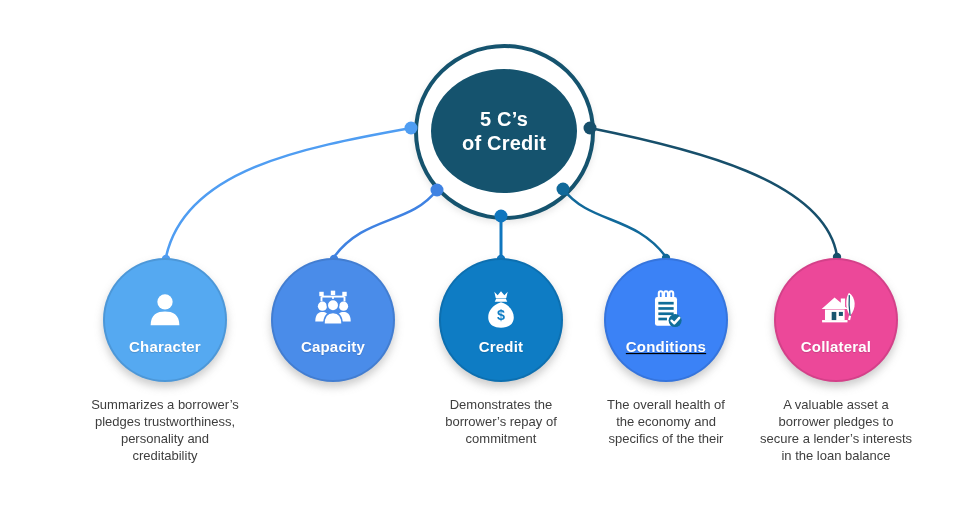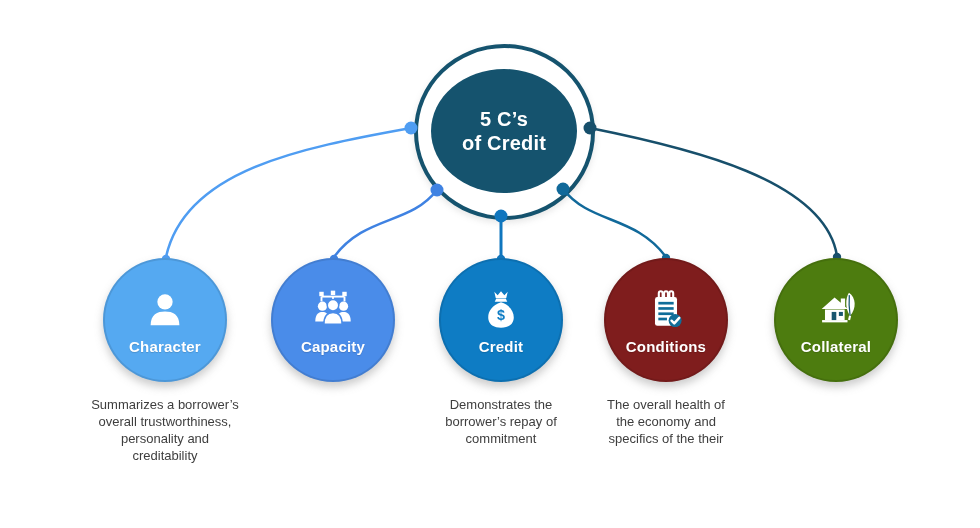--- a/index.html
+++ b/index.html
@@ -74,21 +74,21 @@
 
   <div class="node" style="left:70px;">
     <div class="circle" style="background-color: rgb(85, 169, 241); text-align: right;">
       <svg class="icon" width="46" height="46" viewBox="0 0 48 48" fill="#ffffff">
         <circle cx="24" cy="15.5" r="8"></circle>
         <path d="M9 40 C9 28.5 16 25.5 24 25.5 C32 25.5 39 28.5 39 40 Z"></path>
       </svg>
       <div class="node-label">Character</div>
     </div>
     <div class="desc">Summarizes a borrower’s
-overall trustworthiness,
+pledges trustworthiness,
 personality and
 creditability</div>
   </div>
 
   <div class="node" style="left:238px;">
     <div class="circle" style="background-color: rgb(74, 140, 233);">
       <svg class="icon" width="46" height="46" viewBox="0 0 48 48" fill="#ffffff">
         <g stroke="#ffffff" stroke-width="2" fill="none">
           <path d="M12 10 H36"></path>
             <path d="M12 10 V15"></path>
@@ -120,21 +120,21 @@
         <text x="24" y="34.5" font-size="15" font-weight="bold" text-anchor="middle" fill="#0E7CC4" font-family="'Liberation Sans',sans-serif">$</text>
       </svg>
       <div class="node-label">Credit</div>
     </div>
     <div class="desc">Demonstrates the
 borrower’s repay of
 commitment</div>
   </div>
 
   <div class="node" style="left:571px;">
-    <div class="circle" style="background-color: #7f1d1d;">
+    <div class="circle" style="background-color: #3b82f6; text-decoration: underline;">
       <svg class="icon" width="46" height="46" viewBox="0 0 48 48" fill="#ffffff">
         <g fill="none" stroke="#ffffff" stroke-width="2.2">
           <rect x="16.5" y="4.5" width="4" height="8" rx="2"></rect>
           <rect x="22" y="4.5" width="4" height="8" rx="2"></rect>
           <rect x="27.5" y="4.5" width="4" height="8" rx="2"></rect>
         </g>
         <rect x="12.5" y="10.5" width="23" height="30" rx="2.5"></rect>
         <g fill="#106D99">
           <rect x="16" y="15.5" width="16" height="2.8"></rect>
           <rect x="16" y="21" width="16" height="2.8"></rect>
@@ -145,28 +145,32 @@
         <path d="M29.8 35.2 L32.6 38 L37.8 32.2" stroke="#ffffff" stroke-width="2.6" fill="none" stroke-linecap="round" stroke-linejoin="round"></path>
       </svg>
       <div class="node-label">Conditions</div>
     </div>
     <div class="desc">The overall health of
 the economy and
 specifics of the their</div>
   </div>
 
   <div class="node" style="left:741px;">
-    <div class="circle" style="background-color: #4d7c0f; text-align: center;">
+    <div class="circle" style="background-color: #ec4899; text-align: center;">
       <svg class="icon" width="46" height="46" viewBox="0 0 48 48" fill="#ffffff">
         <path d="M9 23 L22.5 11 L29 16.5 V12 H33.5 V20.5 L36.5 23 Z"></path>
         <rect x="12.5" y="23.5" width="20.5" height="11"></rect>
         <rect x="9.5" y="34.5" width="26.5" height="2.4"></rect>
         <rect x="19.5" y="26" width="4.8" height="8.5" fill="#17566F"></rect>
         <rect x="27" y="26" width="4.2" height="4.2" fill="#17566F"></rect>
         <path d="M37.5 6 C45 10.8 45.5 22.5 38.7 30 C33.5 23 33.7 12 37.5 6 Z"></path>
         <path d="M38.7 30 C37.5 21.5 37.5 13.5 37.9 8.5" stroke="#17566F" stroke-width="1.3" fill="none"></path>
         <path d="M38.7 30 L37.6 34.5" stroke="#ffffff" stroke-width="2.2" fill="none"></path>
       </svg>
       <div class="node-label">Collateral</div>
     </div>
+    <div class="desc">A valuable asset a
+borrower pledges to
+secure a lender’s interests
+in the loan balance</div>
   </div>
 
 </div>
 
 </body></html>

